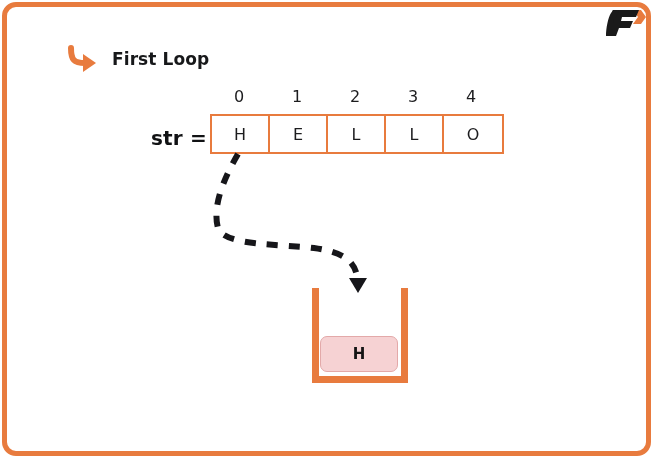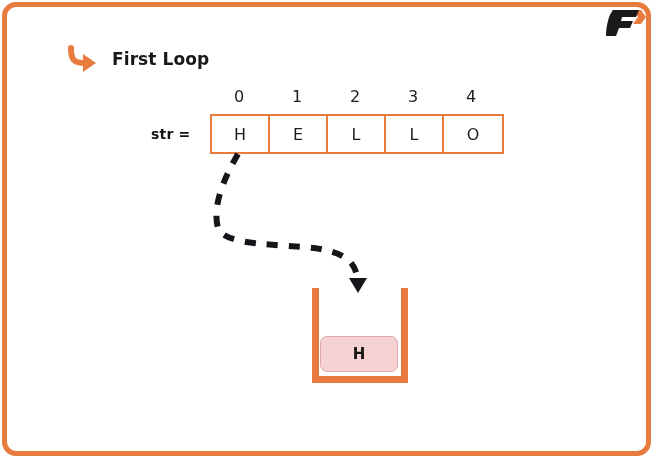--- a/index.html
+++ b/index.html
@@ -69,21 +69,21 @@
     text-align: center;
     font-size: 16px;
     color: #1c1c1e;
     line-height: 18px;
   }
   
   #str-label {
     position: absolute;
     left: 151px;
     top: 126px;
-    font-size: 14px;
+    font-size: 20px;
     font-weight: bold;
     color: #111214;
     letter-spacing: 0.2px;
   }
   
   #array {
     position: absolute;
     left: 210px;
     top: 114px;
     display: flex;

